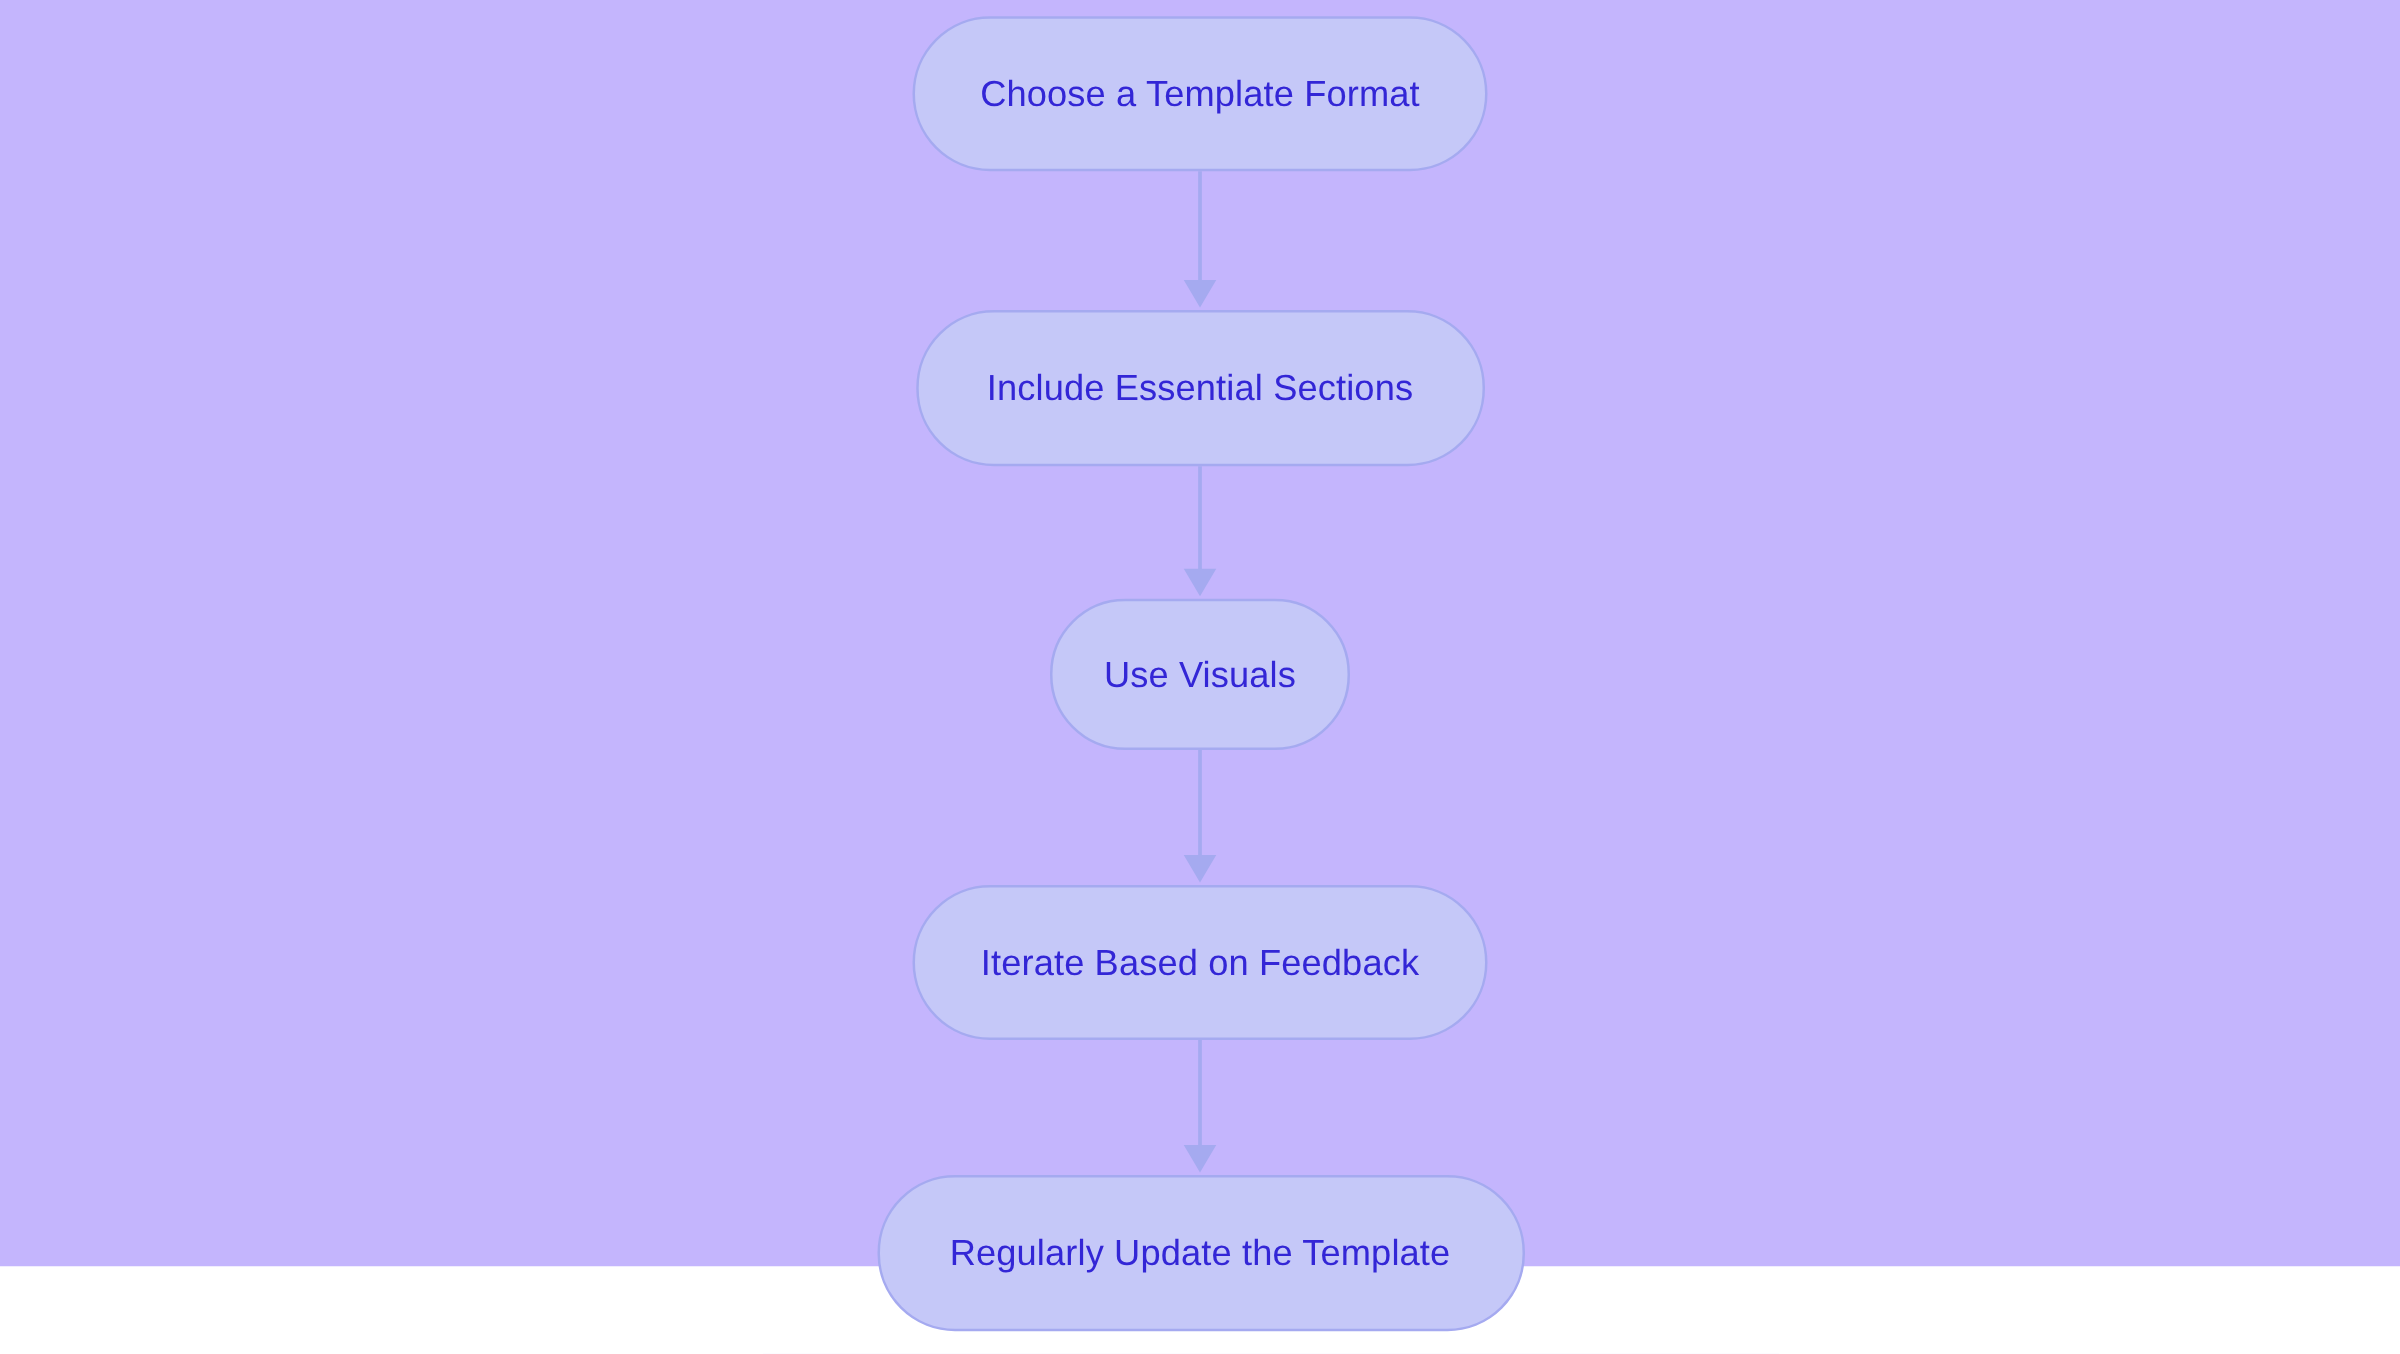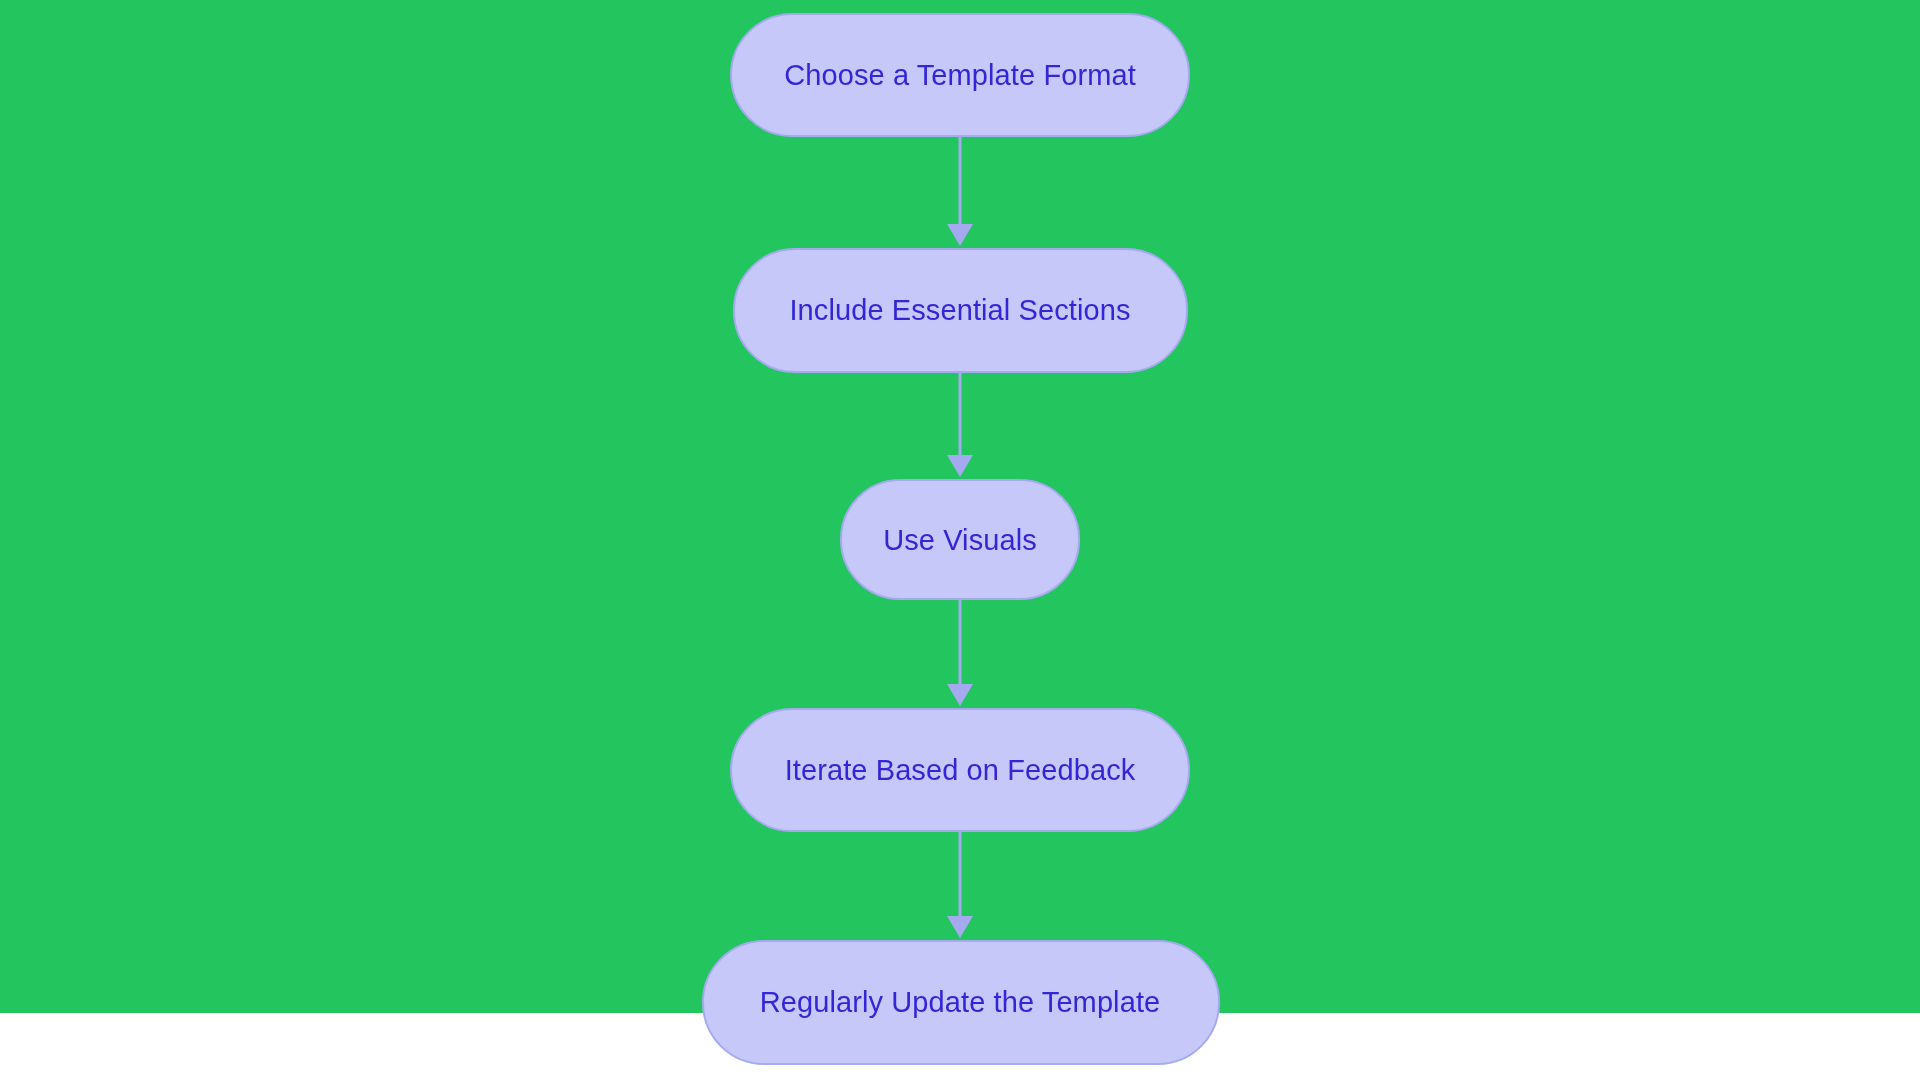--- a/index.html
+++ b/index.html
@@ -11,21 +11,21 @@
   body {
     width: 1920px;
     height: 1083px;
     font-family: "Liberation Sans", "DejaVu Sans", sans-serif;
     overflow: hidden;
   }
   #flow-root {
     position: relative;
     width: 1920px;
     height: 1013px;
-    background: #22c55e;
+    background: #c4b5fd;
   }
   #flow-svg {
     position: absolute;
     top: 0;
     left: 0;
     width: 1920px;
     height: 1083px;
     display: block;
   }
   .node-label {

